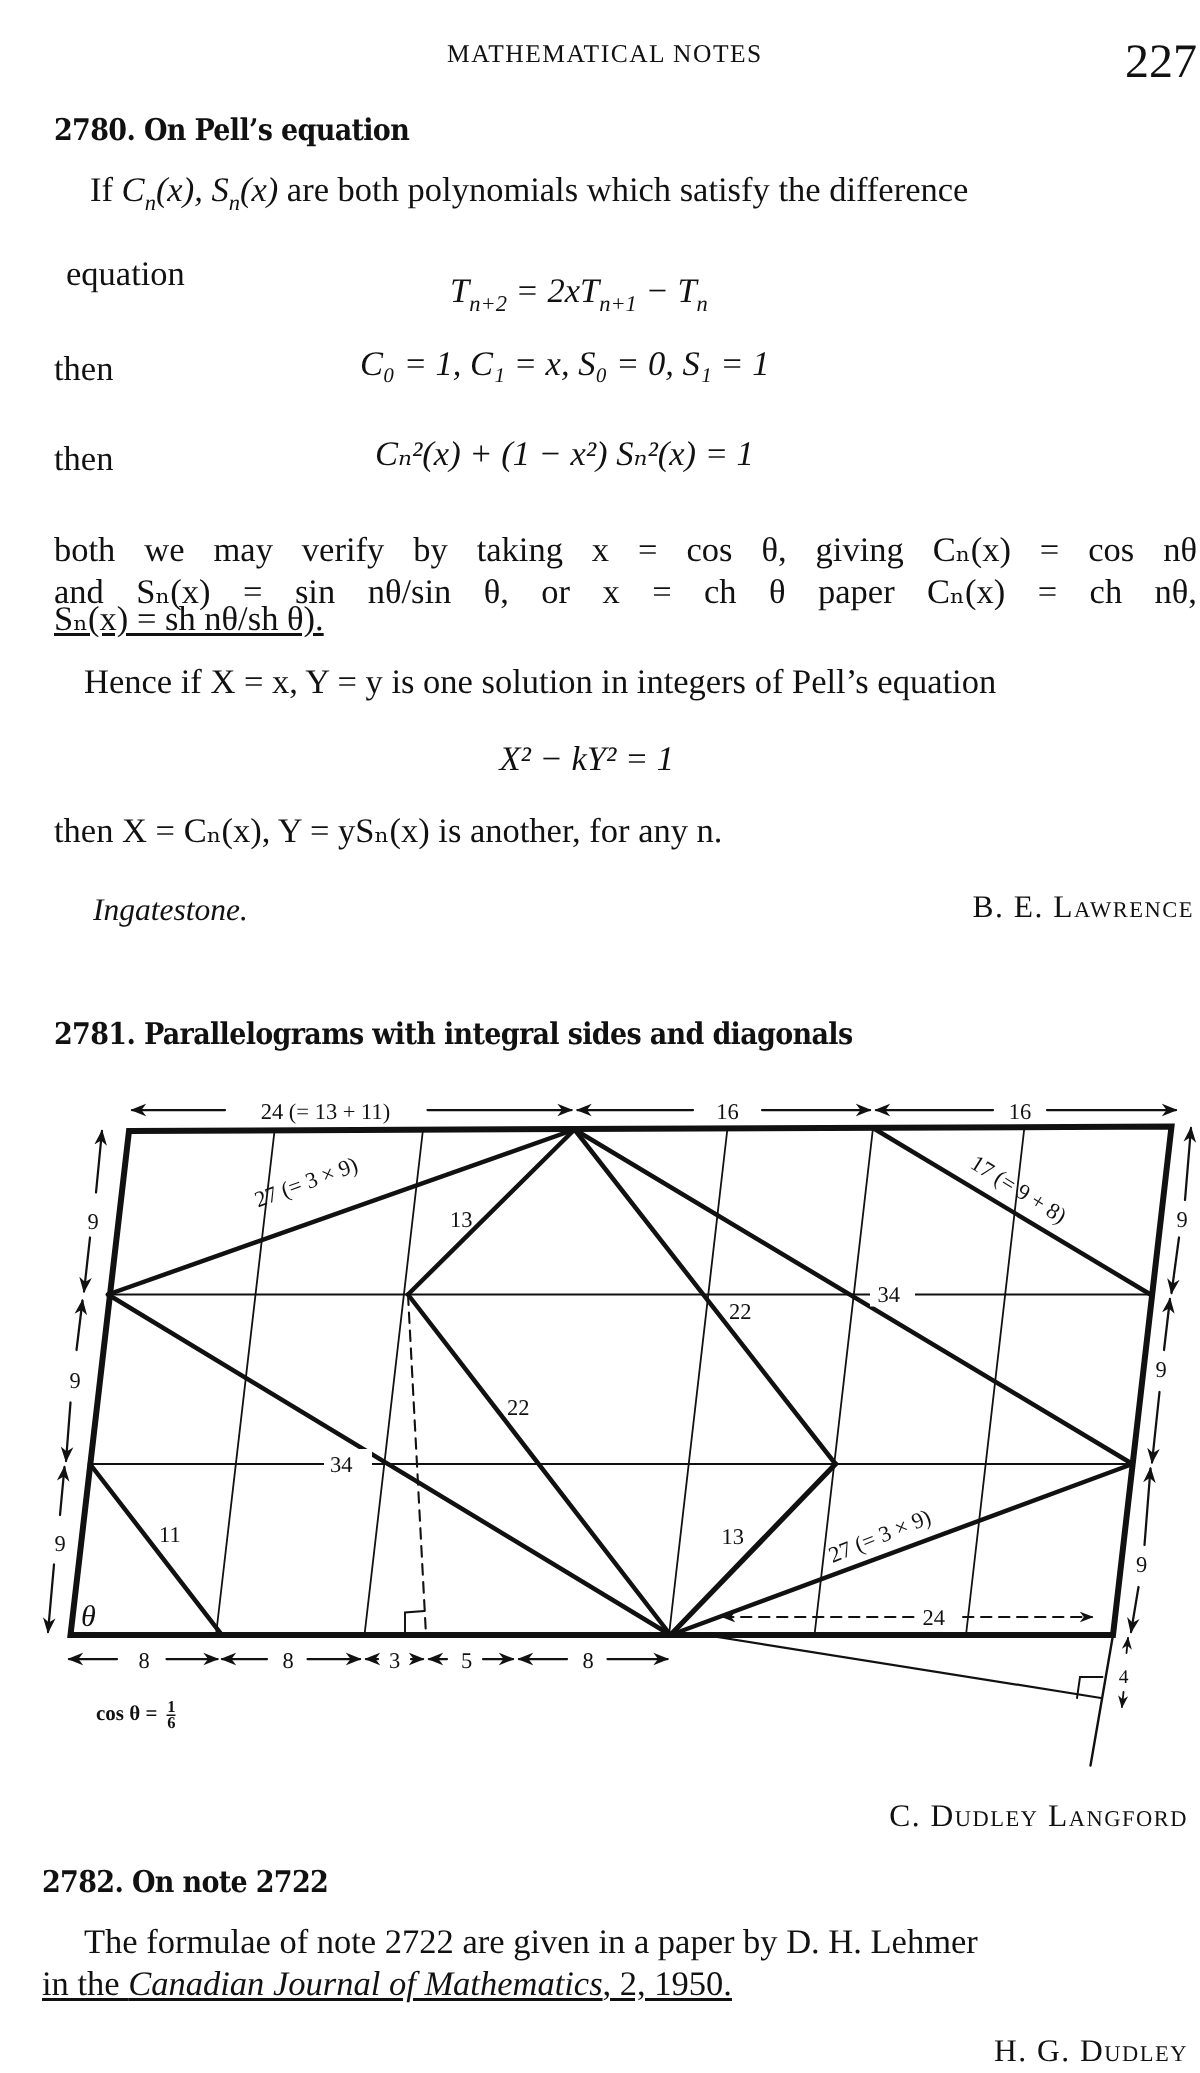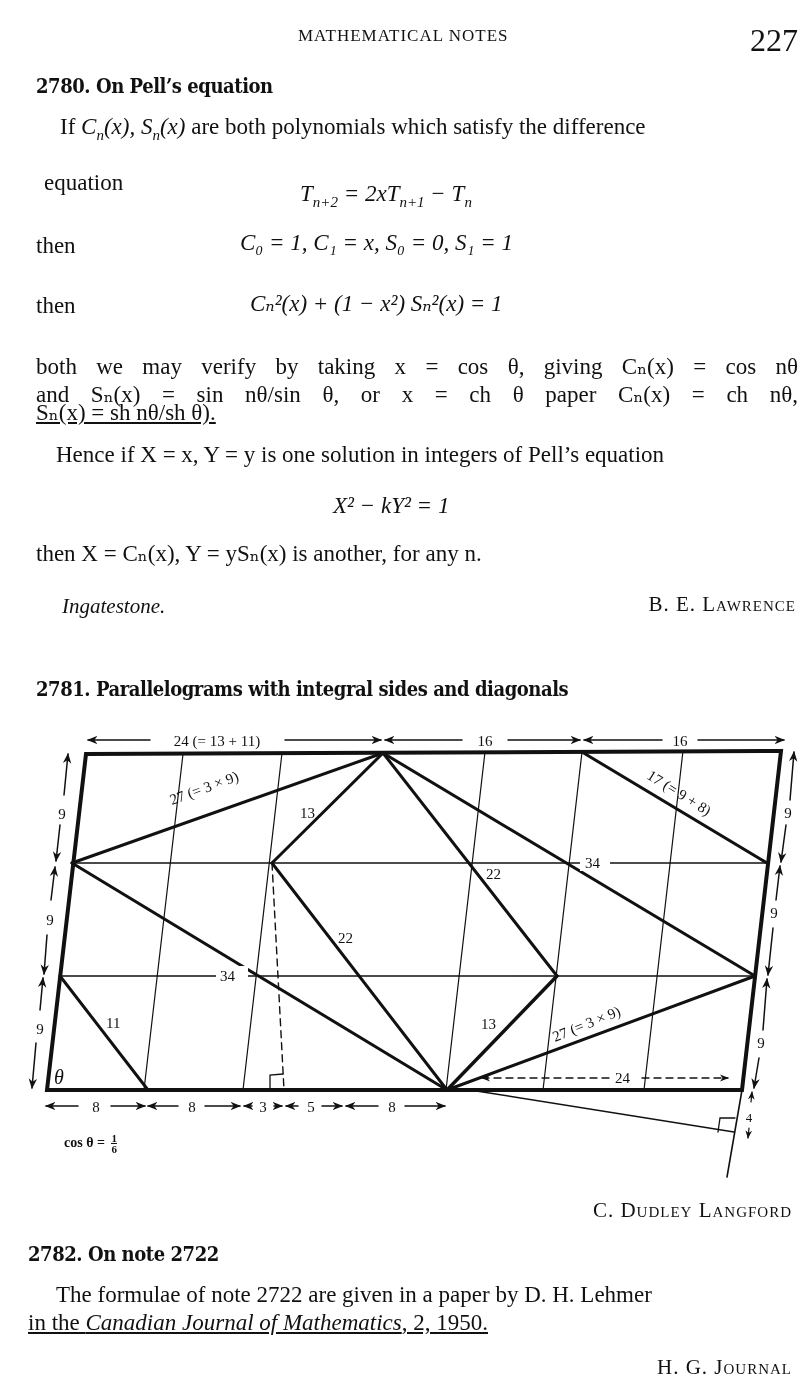--- a/index.html
+++ b/index.html
@@ -178,13 +178,13 @@
   </span>
 </div>
 
 <div class="abs sign sc" style="right:8px; top:1198px;">C. Dudley Langford</div>
 
 <div class="abs note-title" style="left:28px; top:1242px;">2782. On note 2722</div>
 <div class="abs para" style="left:56px; top:1281px;">The formulae of note 2722 are given in a paper by D. H. Lehmer</div>
 <div class="abs para" style="left:28px; top:1309px;text-decoration:underline;">
   <span>in the </span><span class="math">Canadian Journal of Mathematics</span><span>, 2, 1950.</span>
 </div>
-<div class="abs sign sc" style="right:8px; top:1355px;">H. G. Journal</div>
+<div class="abs sign sc" style="right:8px; top:1355px;">H. G. Dudley</div>
 
 </body></html>

